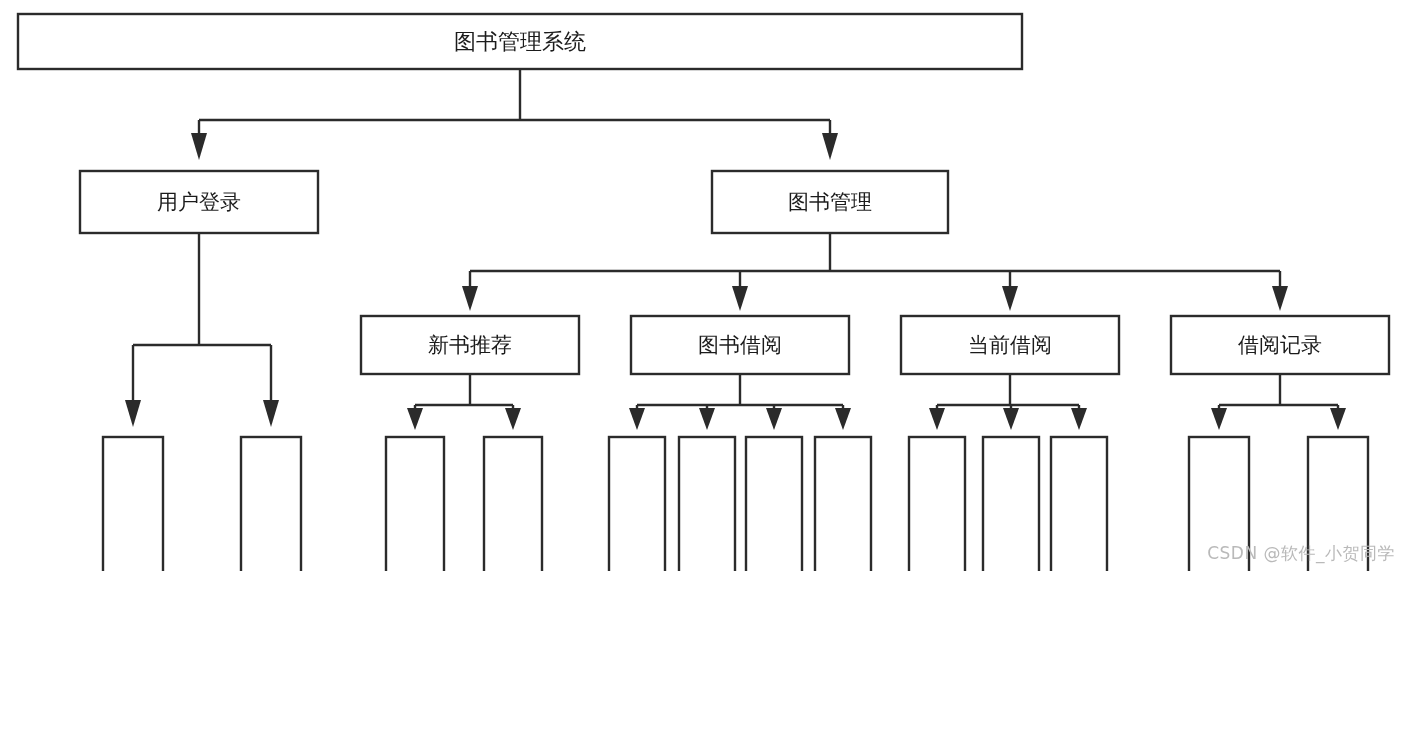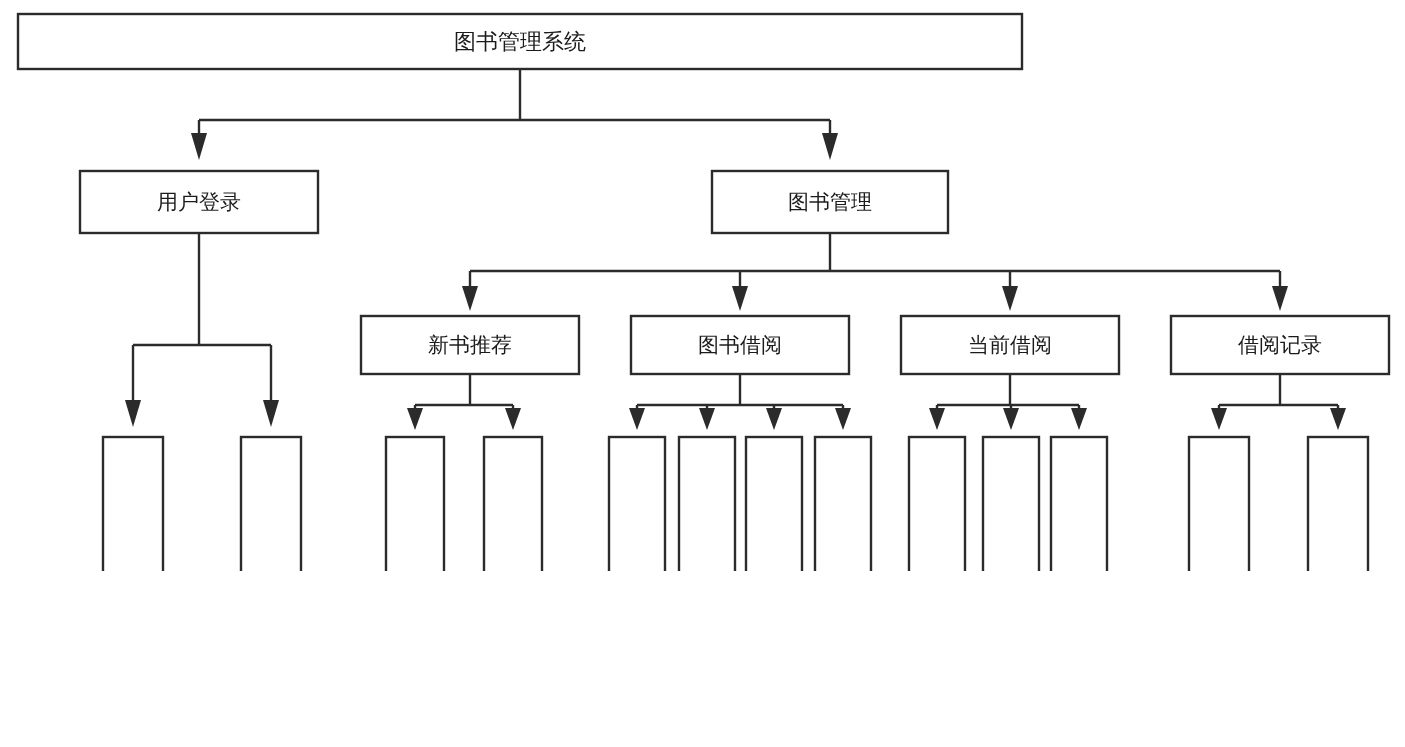--- a/index.html
+++ b/index.html
@@ -207,13 +207,14 @@
       <div class="leaf-label-wrap" style="left: 679px; top: 437px; width: 56px; height: 296px; font-size: 25px; letter-spacing: 5px;">新增图书（管理员）</div>
       <div class="leaf-label-wrap" style="left: 746px; top: 437px; width: 56px; height: 296px; font-size: 25px; letter-spacing: 5px;">编辑图书（管理员）</div>
       <div class="leaf-label-wrap" style="left: 815px; top: 437px; width: 56px; height: 296px;">借阅图书</div>
       <div class="leaf-label-wrap" style="left: 909px; top: 437px; width: 56px; height: 296px;">查询图书</div>
       <div class="leaf-label-wrap" style="left: 983px; top: 437px; width: 56px; height: 296px;">归还图书</div>
       <div class="leaf-label-wrap" style="left: 1051px; top: 437px; width: 56px; height: 296px; font-size: 25px; letter-spacing: 5px;">确认归还（管理员）</div>
       <div class="leaf-label-wrap" style="left: 1189px; top: 437px; width: 60px; height: 296px;">新增借阅记录</div>
       <div class="leaf-label-wrap" style="left: 1308px; top: 437px; width: 60px; height: 296px;">查询借阅记录</div>
     </div>
 
+  <div class="watermark">CSDN @软件_小贺同学</div>
 </div>
 
 </body></html>

